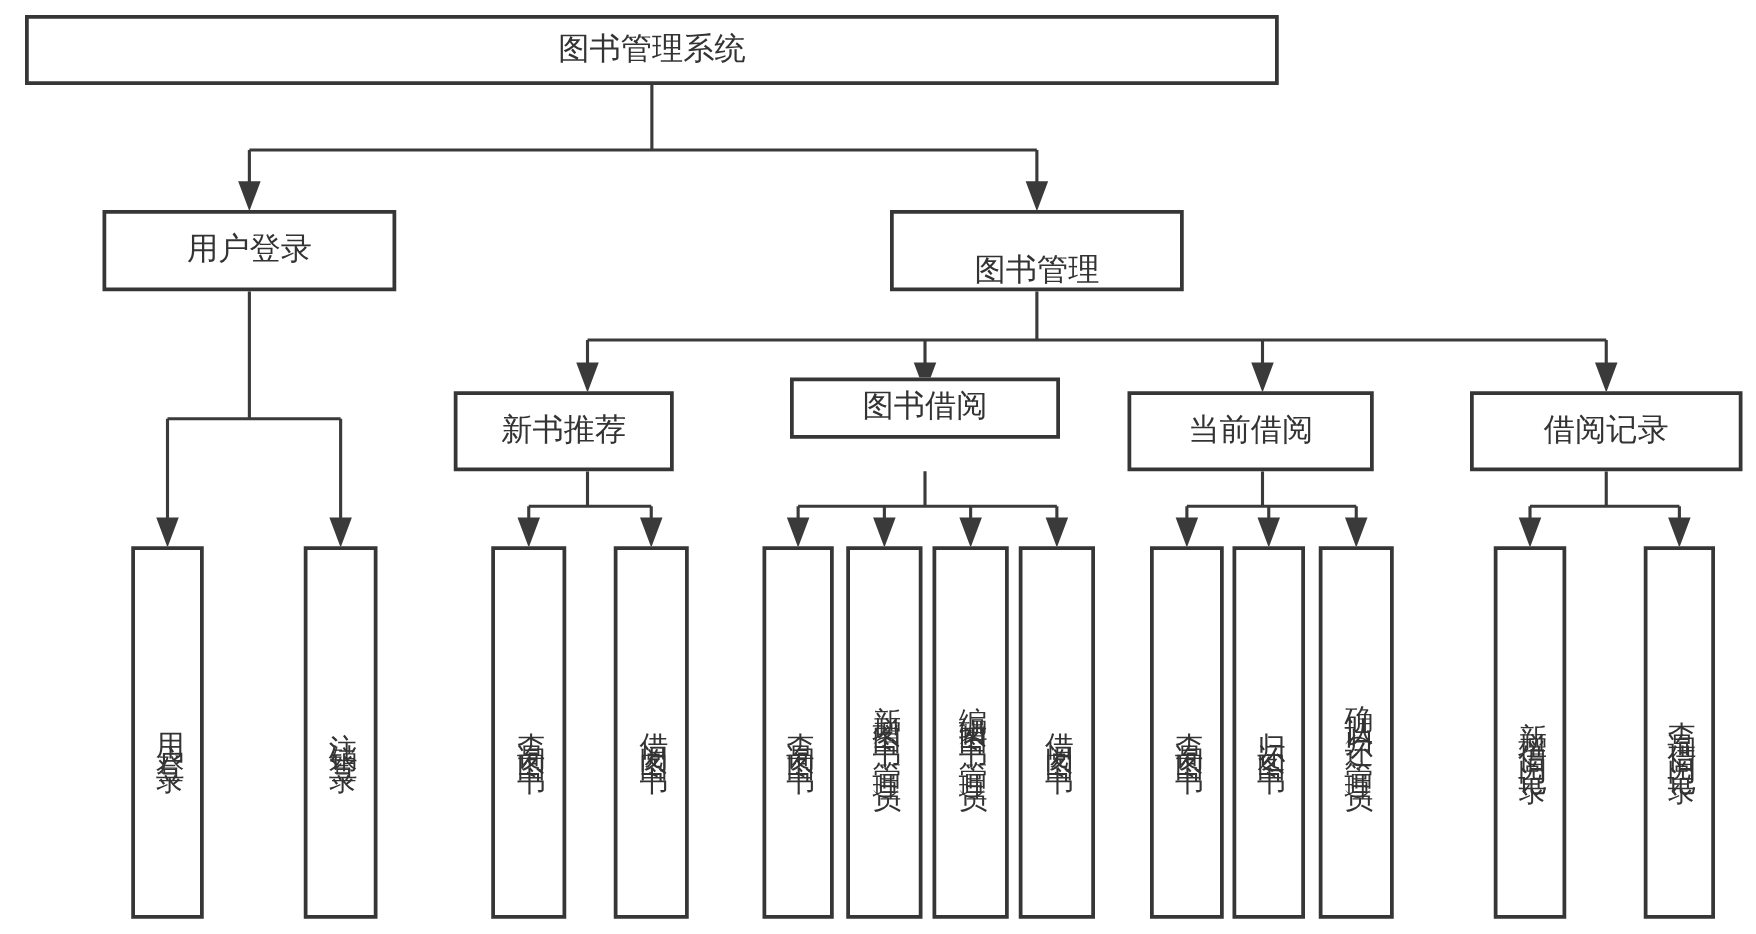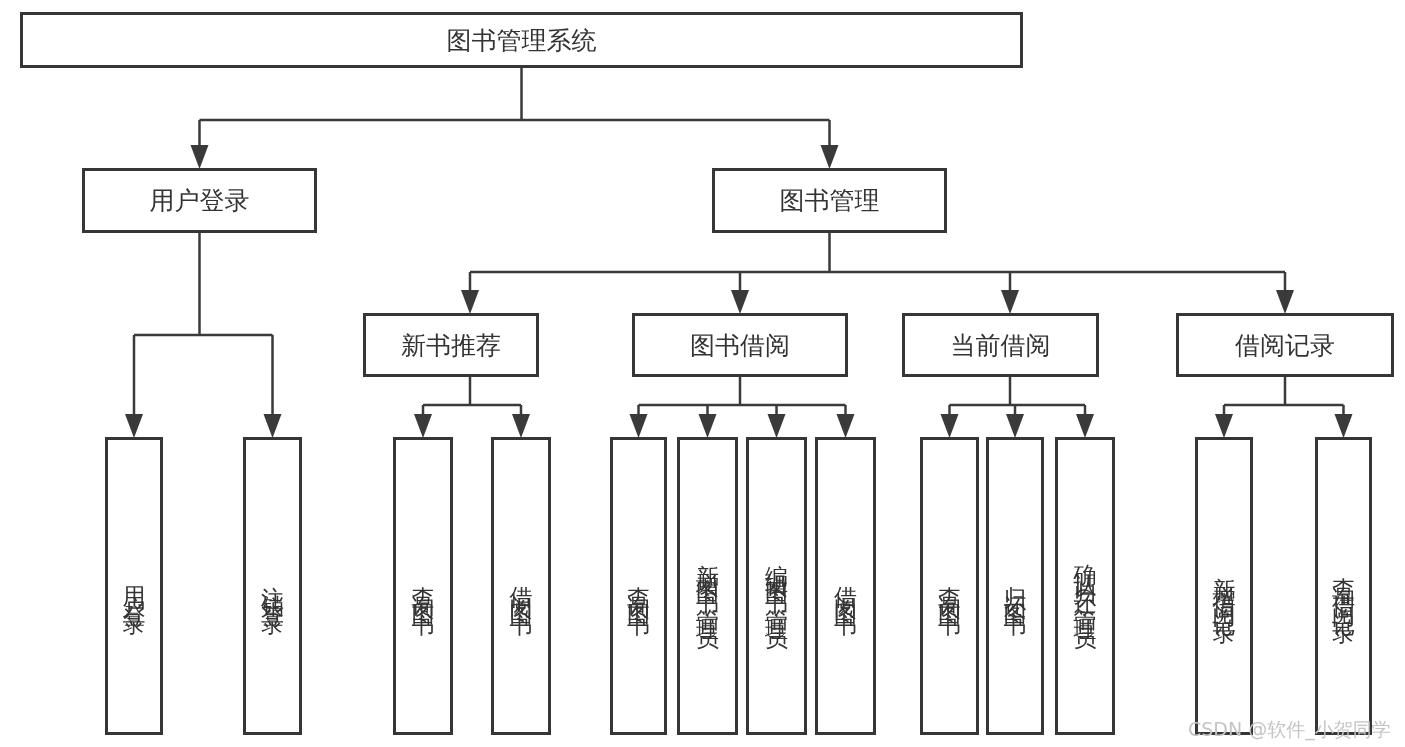--- a/index.html
+++ b/index.html
@@ -7,20 +7,21 @@
     padding: 0;
     background: #ffffff;
     font-family: "DejaVu Sans", "Liberation Sans", sans-serif;
   }
   #canvas {
     position: relative;
     width: 1405px;
     height: 747px;
     background: var(--page-bg, #ffffff);
     overflow: hidden;
+    font-family: Liberation Mono, monospace;
   }
   #connectors {
     position: absolute;
     left: 0;
     top: 0;
     z-index: 1;
   }
   .box {
     position: absolute;
     box-sizing: border-box;
@@ -115,27 +116,27 @@
       <line x1="1343.5" y1="405" x2="1343.5" y2="417" stroke="#3a3a3a" stroke-width="2.5"></line>
       <polygon points="1334.5,414 1352.5,414 1343.5,438" fill="#3a3a3a"></polygon>
     </svg>
   <div id="nodes">
       <div class="box h" style="left: 20px; top: 12px; width: 1003px; height: 56px;">
         <span class="label">图书管理系统</span>
       </div>
       <div class="box h" style="left: 82px; top: 168px; width: 235px; height: 65px;">
         <span class="label">用户登录</span>
       </div>
-      <div class="box h" style="left: 712px; top: 168px; width: 235px; height: 65px;">
+      <div class="box h" style="left: 712px; top: 168px; width: 235px; height: 65px; align-items: flex-end;">
         <span class="label">图书管理</span>
       </div>
       <div class="box h" style="left: 363px; top: 313px; width: 176px; height: 64px;">
         <span class="label">新书推荐</span>
       </div>
-      <div class="box h" style="left: 632px; top: 313px; width: 216px; height: 64px;">
+      <div class="box h" style="left: 632px; top: 302px; width: 216px; height: 49px;">
         <span class="label">图书借阅</span>
       </div>
       <div class="box h" style="left: 902px; top: 313px; width: 197px; height: 64px;">
         <span class="label">当前借阅</span>
       </div>
       <div class="box h" style="left: 1176px; top: 313px; width: 218px; height: 64px;">
         <span class="label">借阅记录</span>
       </div>
       <div class="box v" style="left: 105px; top: 437px; width: 58px; height: 298px;">
         <span class="label">用户登录</span>
@@ -170,14 +171,13 @@
       <div class="box v" style="left: 1055px; top: 437px; width: 60px; height: 298px;">
         <span class="label">确认归还（管理员）</span>
       </div>
       <div class="box v" style="left: 1195px; top: 437px; width: 58px; height: 298px;">
         <span class="label">新增借阅记录</span>
       </div>
       <div class="box v" style="left: 1315px; top: 437px; width: 57px; height: 298px;">
         <span class="label">查询借阅记录</span>
       </div>
     </div>
-  <div id="watermark">CSDN @软件_小贺同学</div>
 </div>
 
 </body></html>

